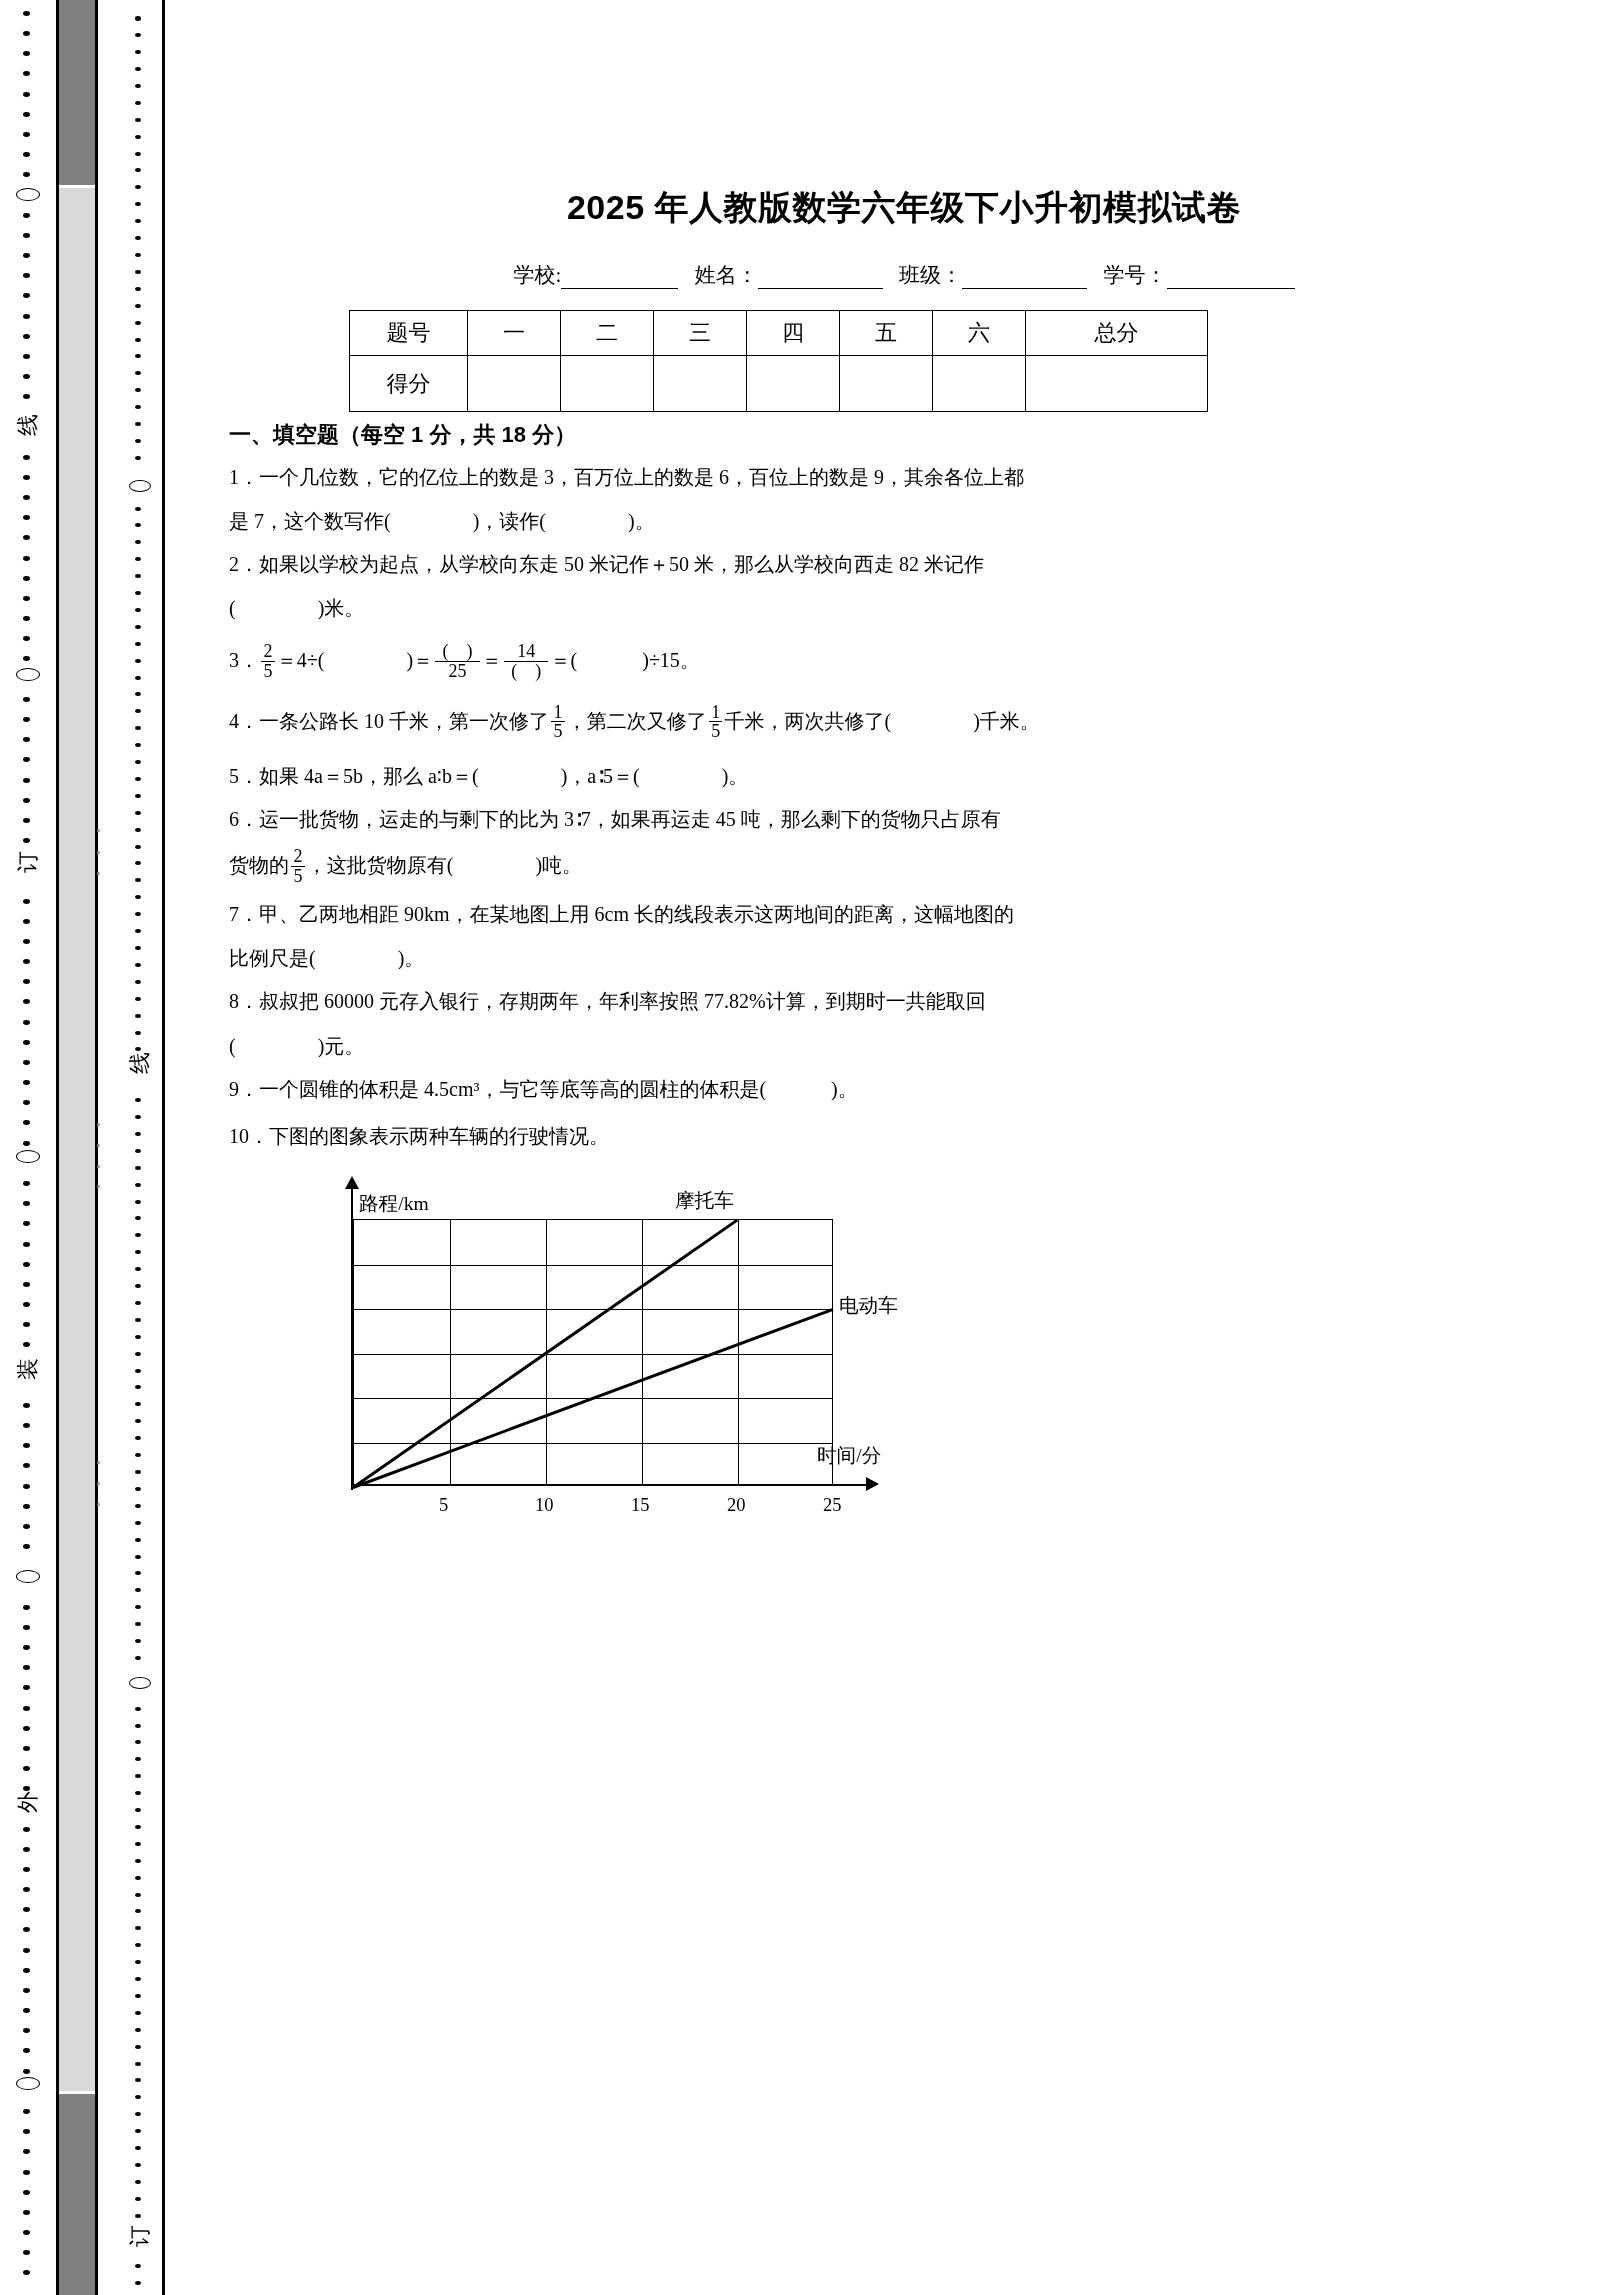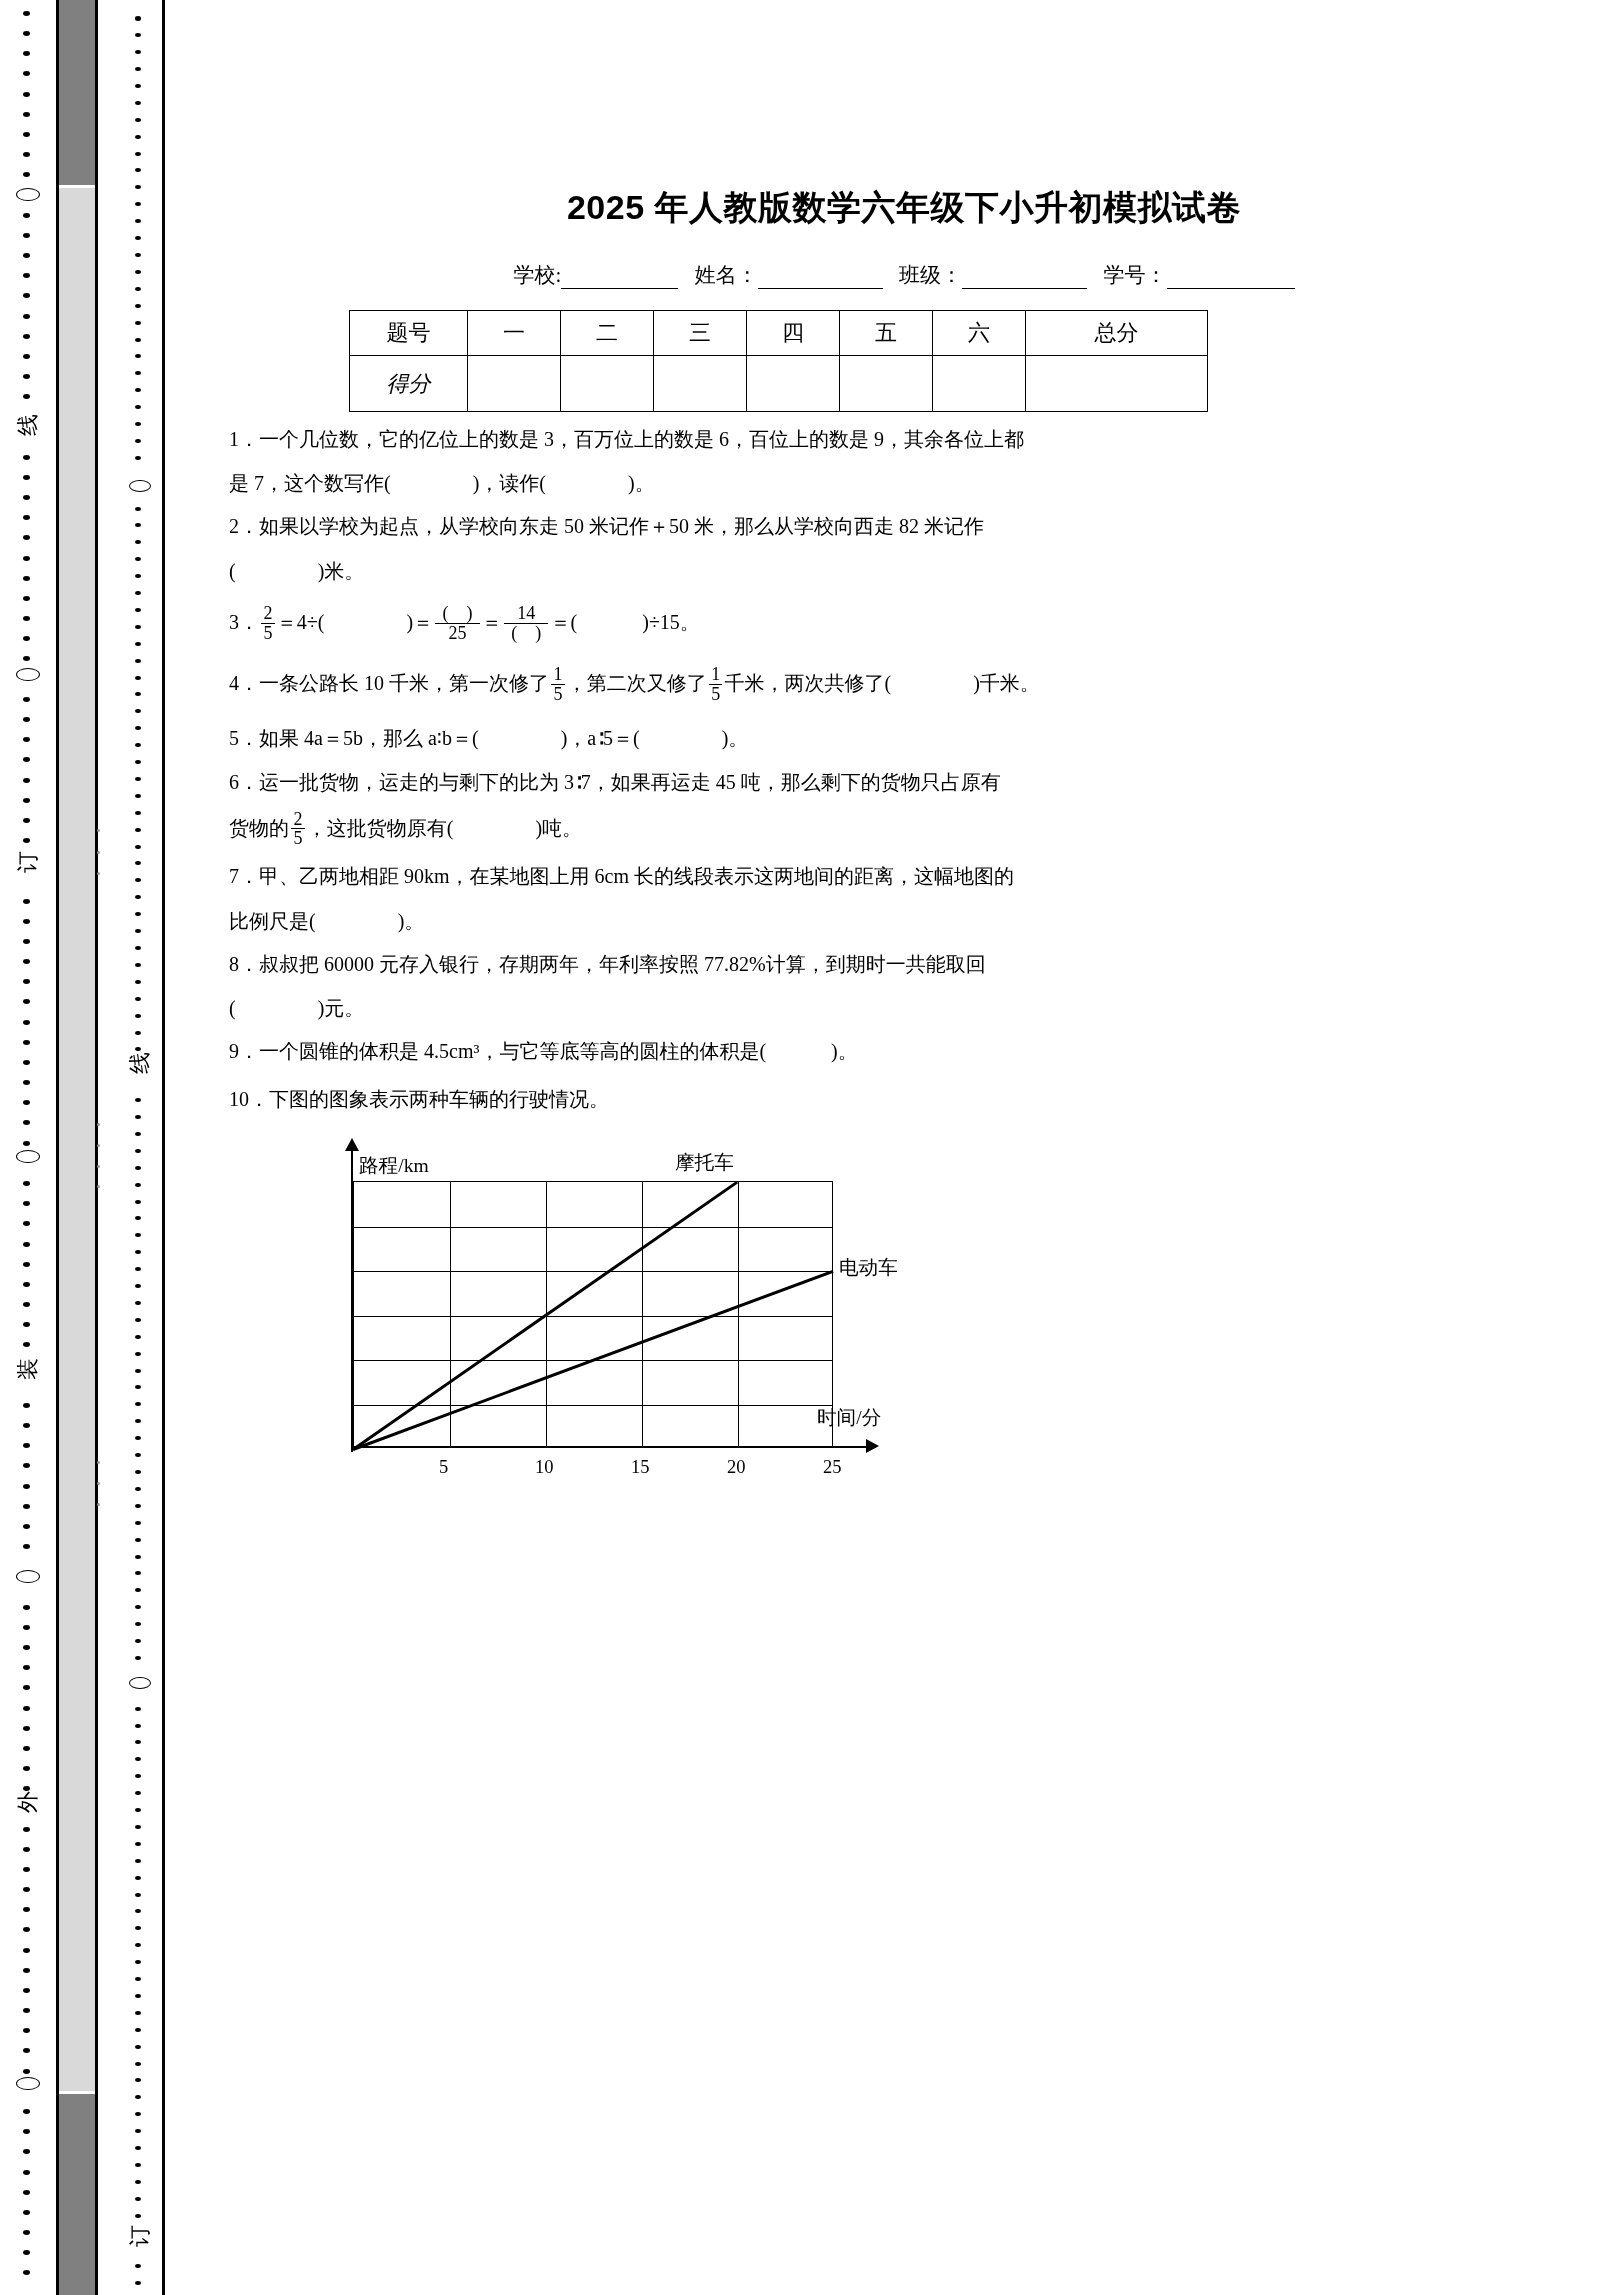--- a/index.html
+++ b/index.html
@@ -83,21 +83,21 @@
   
   #score-table {
     margin:21px 0 0 164px; border-collapse:collapse; width:859px;
   }
   #score-table td {
     border:1.6px solid #000; text-align:center;
     font-size:22px; padding:0;
   }
   #score-table td.label { width:117px; }
   #score-table tr.hdr td { height:44px; }
-  #score-table tr.scr td { height:55px;font-style:italic; }
+  #score-table tr.scr td { height:55px; }
 
   
   #notice { margin:11px 0 0 44px; font-size:21px; line-height:1.52; }
 
   #section-head {
     margin:7.6px 0 0 44px; font-size:22px; font-weight:bold;
     font-family:"Liberation Sans","DejaVu Sans",sans-serif;
   }
 
   .q { margin:12px 0 0 44px; font-size:20px; line-height:1.56; max-width:1309px; }
@@ -441,20 +441,21 @@
       <td></td>
       <td></td>
       <td></td>
       <td></td>
       <td></td>
     </tr>
   </tbody>
     </table>
 
 
+  <div id="section-head">一、填空题（每空 1 分，共 18 分）</div>
 
   <div class="q">
     <div>1．一个几位数，它的亿位上的数是 3，百万位上的数是 6，百位上的数是 9，其余各位上都</div>
     <div style="margin-top:13px;">
       <span>是 7，这个数写作(</span><span class="blk"></span><span>)，读作(</span><span class="blk"></span><span>)。</span>
     </div>
   </div>
 
   <div class="q">
     <div>2．如果以学校为起点，从学校向东走 50 米记作＋50 米，那么从学校向西走 82 米记作</div>

